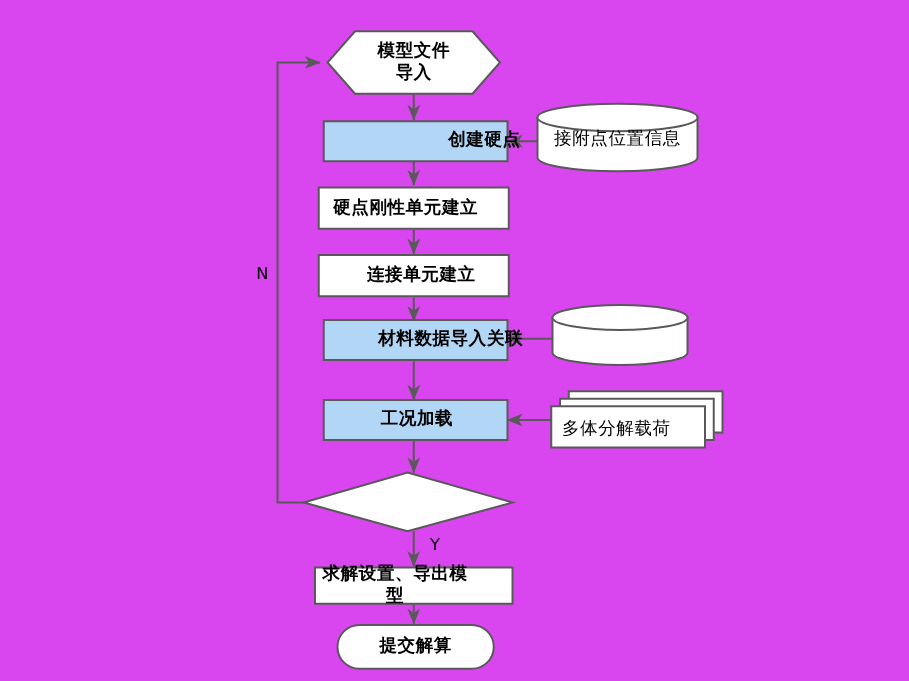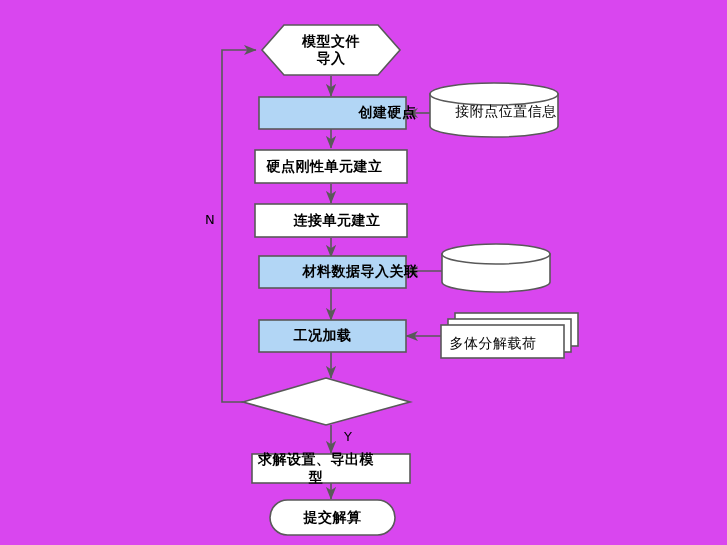--- a/index.html
+++ b/index.html
@@ -118,30 +118,30 @@
     <rect x="252" y="454" width="158" height="29" fill="#ffffff" stroke="#595959" stroke-width="1.6"></rect>
 
     <rect x="270" y="500" width="125" height="35" rx="17.5" ry="17.5" fill="#ffffff" stroke="#595959" stroke-width="1.6"></rect>
   </svg>
 
   <div class="node-label" style="left:262px; top:25px; width:138px; height:50px;">模型文件
 导入</div>
 
   <div class="node-label" style="left:259px; top:97px; width:177px; height:32px;margin-left:40px;">创建硬点</div>
 
-  <div class="node-label" style="left:430px; top:96px; width:128px; height:32px; font-weight:normal;margin-left:12px;">接附点位置信息</div>
+  <div class="node-label" style="left:430px; top:96px; width:128px; height:32px; font-weight:normal;">接附点位置信息</div>
 
   <div class="node-label" style="left:255px; top:150px; width:139px; height:33px;text-align:right;">硬点刚性单元建立</div>
 
   <div class="node-label" style="left:255px; top:204px; width:164px; height:33px;">连接单元建立</div>
 
   <div class="node-label" style="left:259px; top:256px; width:147px; height:32px;padding-left:28px;">材料数据导入关联</div>
 
 
-  <div class="node-label" style="left:259px; top:320px; width:127px; height:32px;">工况加载</div>
+  <div class="node-label" style="left:259px; top:320px; width:127px; height:32px;padding-left:11px;">工况加载</div>
 
   <div class="node-label" style="left:441px; top:327px; width:104px; height:33px; font-weight:normal;">多体分解载荷</div>
 
 
   <div class="node-label" style="left:252px; top:454px; width:128px; height:29px;">求解设置、导出模型</div>
 
   <div class="node-label" style="left:270px; top:500px; width:125px; height:35px;">提交解算</div>
 
   <div class="edge-label" style="left:205px; top:212px;">N</div>
 

